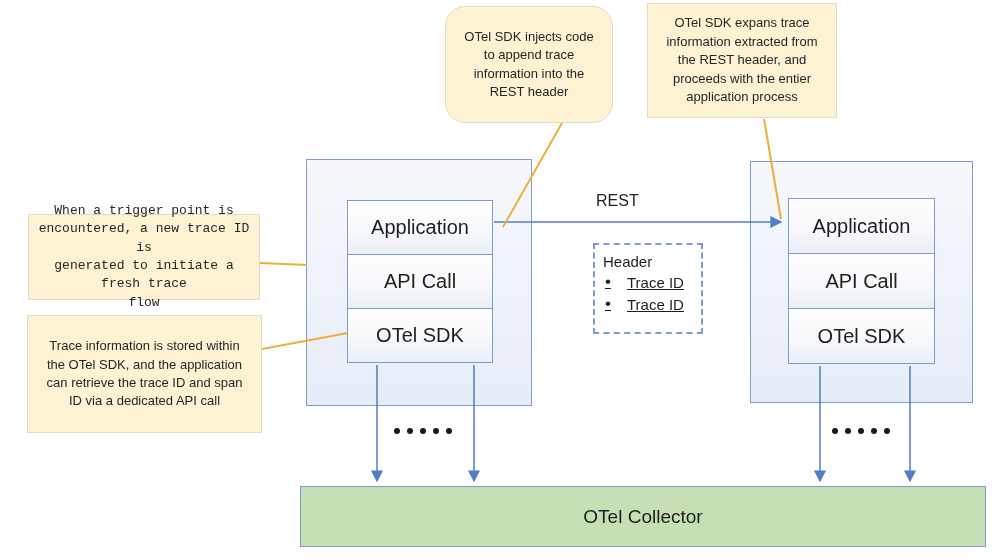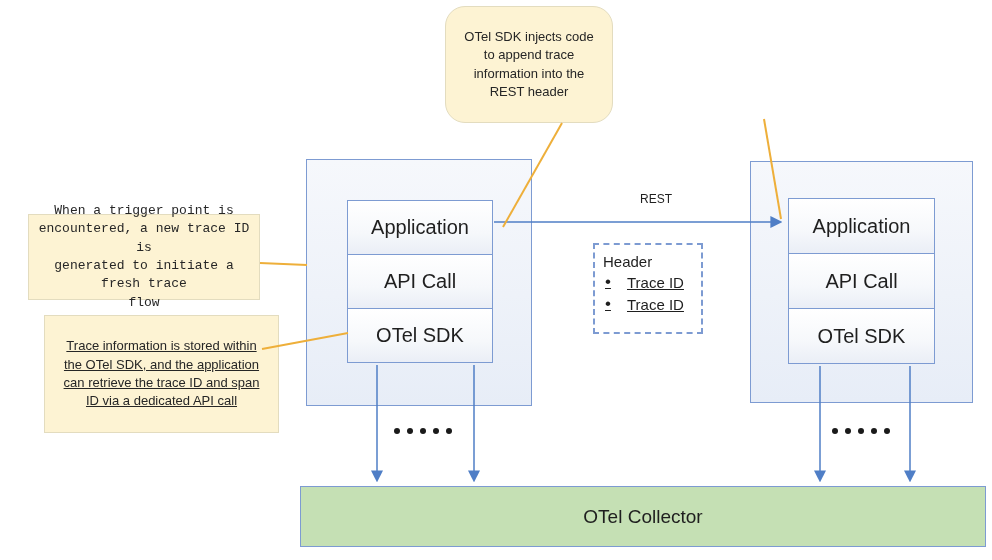--- a/index.html
+++ b/index.html
@@ -10,42 +10,42 @@
   .overlay{position:absolute;left:0;top:0;width:992px;height:560px;z-index:5;pointer-events:none;}
   .note{
     position:absolute;z-index:2;background:#fdf3d3;border:1px solid #e3dcbf;
     display:flex;align-items:center;justify-content:center;text-align:center;
     font-size:13px;line-height:1.42;color:#262626;white-space:pre-line;box-sizing:border-box;
     padding:4px 6px;
   }
   .note-inject{left:445px;top:6px;width:168px;height:117px;border-radius:20px;}
   .note-expand{left:647px;top:3px;width:190px;height:115px;}
   .note-trigger{left:28px;top:214px;width:232px;height:86px;font-family:Liberation Mono, monospace;}
-  .note-store{left:44px;top:315px;width:235px;height:118px;text-decoration:underline;}
+  .note-store{left:27px;top:315px;width:235px;height:118px;}
   .group{
     position:absolute;z-index:1;box-sizing:border-box;
     border:1px solid #7d9bd2;
     background:linear-gradient(180deg,#f6f8fc 0%,#eef2f9 55%,#e7edf7 100%);
   }
   .group-left{left:306px;top:159px;width:226px;height:247px;}
   .group-right{left:750px;top:161px;width:223px;height:242px;}
   .stack{position:absolute;z-index:3;}
   .stack-left{left:347px;top:200px;width:146px;}
   .stack-right{left:788px;top:198px;width:147px;}
   .layer{
     box-sizing:border-box;height:55px;margin-top:-1px;border:1px solid #7d9bd2;
     display:flex;align-items:center;justify-content:center;
     background:linear-gradient(180deg,#ffffff 0%,#f6f8fb 60%,#eaeef6 100%);
     font-size:20px;color:#1f1f1f;
   }
   .stack-right .layer{height:56px;}
   .layer:first-child{margin-top:0;}
   .rest-label{
-    position:absolute;z-index:4;left:596px;top:192px;width:120px;text-align:center;
-    font-size:12px;color:#1f1f1f;
+    position:absolute;z-index:4;left:596px;top:192px;width:120px;
+    font-size:16px;color:#1f1f1f;
   }
   .header-box{
     position:absolute;z-index:4;left:593px;top:243px;width:110px;height:91px;
     box-sizing:border-box;border:2px dashed #7d9bd2;background:#ffffff;
     padding:8px 4px 4px 8px;font-size:15px;color:#1f1f1f;
   }
   .header-title{margin-bottom:1px;}
   .bullet-row{display:flex;align-items:center;margin-top:2px;text-decoration:underline;}
   .bullet-dot{width:22px;text-align:left;padding-left:2px;}
   .bullet-dot::before{content:"\2022";font-size:17px;}
@@ -57,20 +57,25 @@
 </style>
 </head>
 <body>
 
 <div class="canvas">
 
   <div class="note note-inject">OTel SDK injects code
 to append trace
 information into the
 REST header</div>
+  <div class="note note-expand">OTel SDK expans trace
+information extracted from
+the REST header, and
+proceeds with the entier
+application process</div>
   <div class="note note-trigger">When a trigger point is
 encountered, a new trace ID is
 generated to initiate a fresh trace
 flow</div>
   <div class="note note-store">Trace information is stored within
 the OTel SDK, and the application
 can retrieve the trace ID and span
 ID via a dedicated API call</div>
 
   <div class="group group-left"></div>

